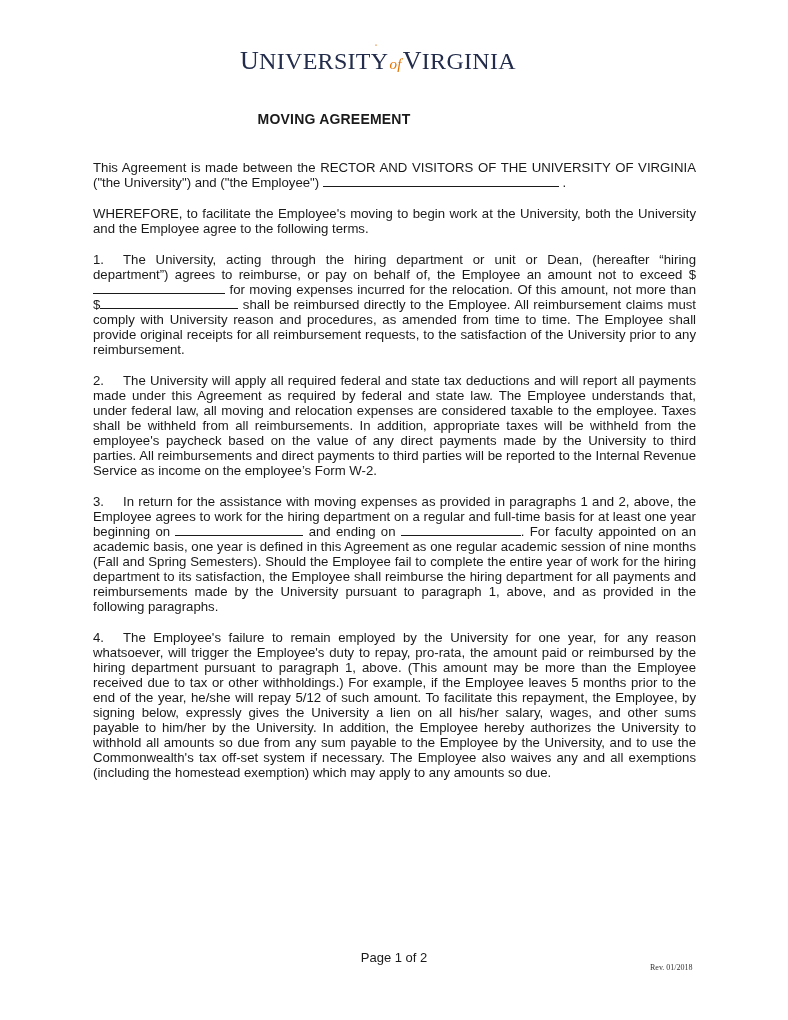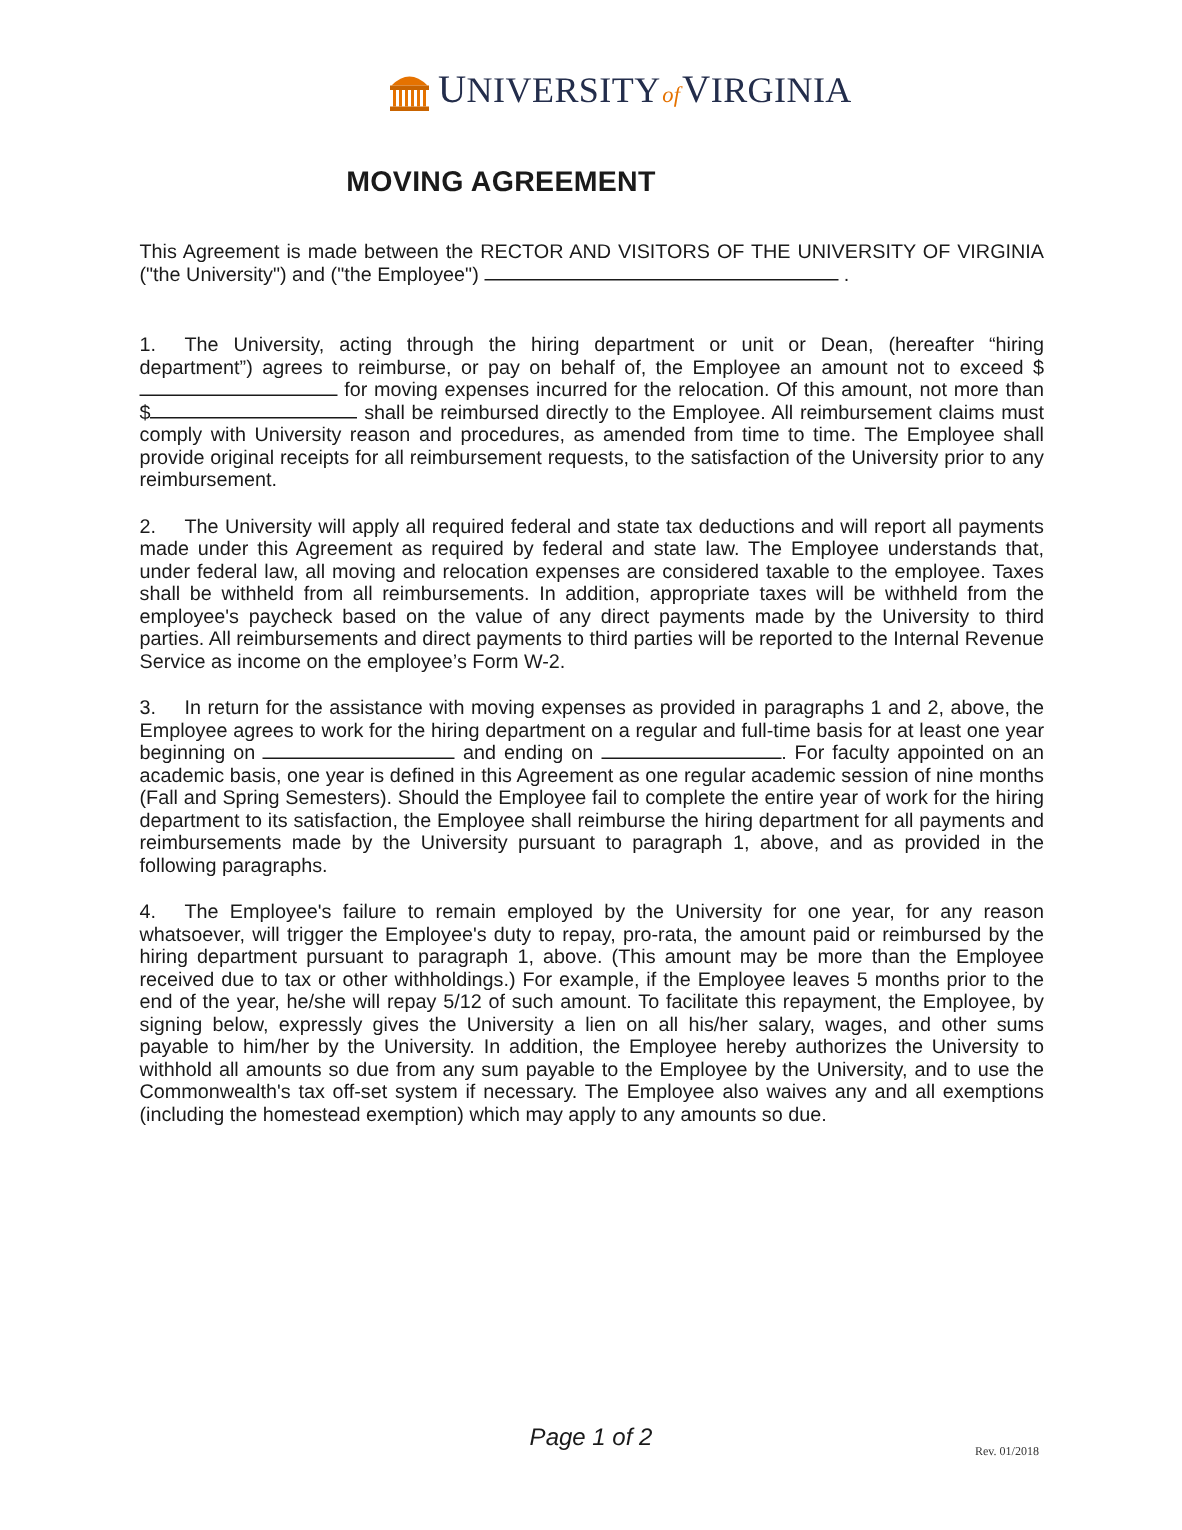--- a/index.html
+++ b/index.html
@@ -1,33 +1,33 @@
 <!DOCTYPE html>
 <html><head>
 <meta charset="utf-8">
 <style>
   * { margin: 0; padding: 0; box-sizing: border-box; }
   html, body { width: 788px; height: 1020px; background: #ffffff; overflow: hidden; }
   body { position: relative; font-family: "Liberation Sans", sans-serif; color: #1a1a1a; }
 
-  .logo { position: absolute; left: 258px; top: 44px; height: 32px; display: flex; align-items: center; }
+  .logo { position: absolute; left: 240px; top: 44px; height: 32px; display: flex; align-items: center; flex-direction: column; }
   .logo-rotunda { width: 30px; height: 30px; margin-right: 4px; }
   .logo-text { font-family: "Liberation Serif", serif; color: #232d4b; font-size: 24px; letter-spacing: 0.3px; white-space: nowrap; }
   .logo-text .big { font-size: 26px; }
   .logo-text .of { font-style: italic; color: #e57200; font-size: 15px; margin: 0 1px; }
 
-  .title { position: absolute; left: 0; width: 668px; top: 111px; text-align: center; font-weight: bold; font-size: 19px; letter-spacing: 0.2px; }
+  .title { position: absolute; left: 0; width: 668px; top: 111px; text-align: center; font-weight: bold; font-size: 14px; letter-spacing: 0.2px; }
 
   .body { position: absolute; left: 93px; width: 603px; top: 160px; font-size: 13.2px; line-height: 15px; }
   .p { text-align: justify; text-align-last: left; }
   .gap { height: 16px; }
   .ln { display: inline-block; border-bottom: 1px solid #1a1a1a; height: 12px; vertical-align: baseline; }
   .num { display: inline-block; width: 30px; }
 
-  .footer-page { position: absolute; left: 0; width: 788px; top: 950px; text-align: center; font-size: 16px; font-style: italic; }
+  .footer-page { position: absolute; left: 0; width: 788px; top: 950px; text-align: center; font-size: 13px; }
   .footer-rev { position: absolute; left: 650px; top: 963px; font-size: 8px; color: #333; font-family: Liberation Serif, serif; }
 </style>
 </head>
 <body>
 
 <div class="logo">
   <svg class="logo-rotunda" viewBox="0 0 30 30">
     <path d="M3 12 Q15 0 27 12 Z" fill="#e57200"></path>
     <rect x="2" y="12" width="26" height="3" fill="#c96400"></rect>
     <rect x="4" y="15" width="2" height="11" fill="#e57200"></rect>
@@ -45,20 +45,21 @@
 
 <div class="body">
   <div class="p">
     <span>This Agreement is made between the RECTOR AND VISITORS OF THE UNIVERSITY OF VIRGINIA ("the University") and ("the Employee")</span>
     <span class="ln" style="width:236px"></span>
     <span>.</span>
   </div>
 
   <div class="gap"></div>
 
+  <div class="p">WHEREFORE, to facilitate the Employee's moving to begin work at the University, both the University and the Employee agree to the following terms.</div>
 
   <div class="gap"></div>
 
   <div class="p">
     <span class="num">1.</span><span>The University, acting through the hiring department or unit or Dean, (hereafter “hiring department”) agrees to reimburse, or pay on behalf of, the Employee an amount not to exceed</span>
     <span>$</span><span class="ln" style="width:132px"></span>
     <span>for moving expenses incurred for the relocation. Of this amount, not more than</span>
     <span>$</span><span class="ln" style="width:138px"></span>
     <span>shall be reimbursed directly to the Employee. All reimbursement claims must comply with University reason and procedures, as amended from time to time. The Employee shall provide original receipts for all reimbursement requests, to the satisfaction of the University prior to any reimbursement.</span>
   </div>

